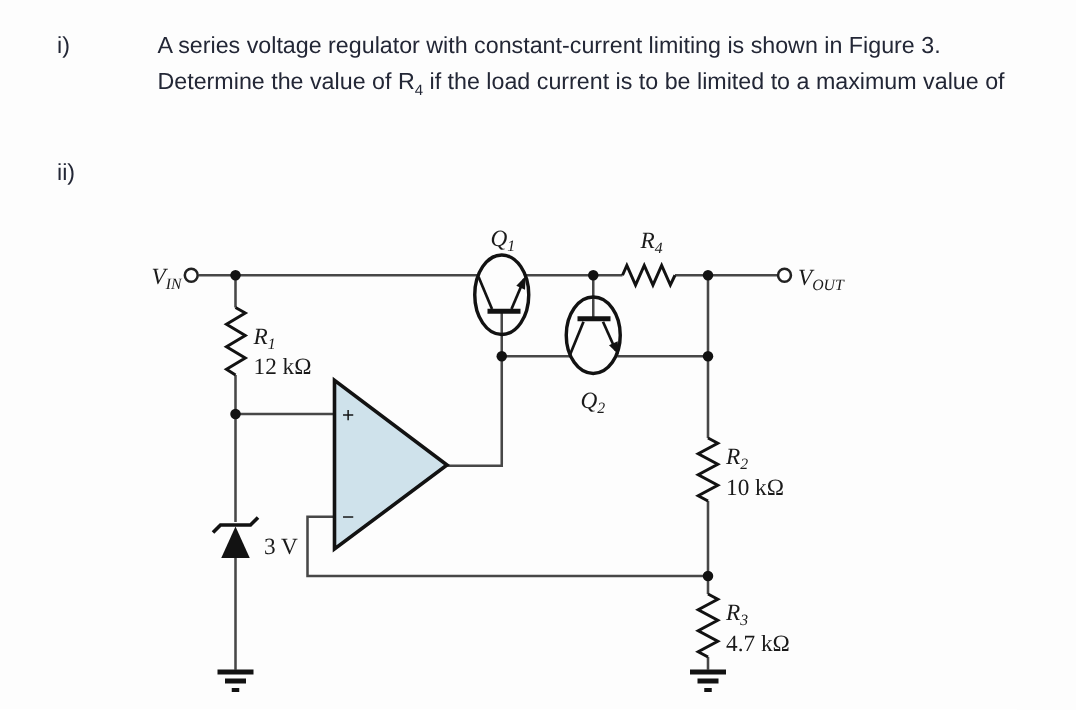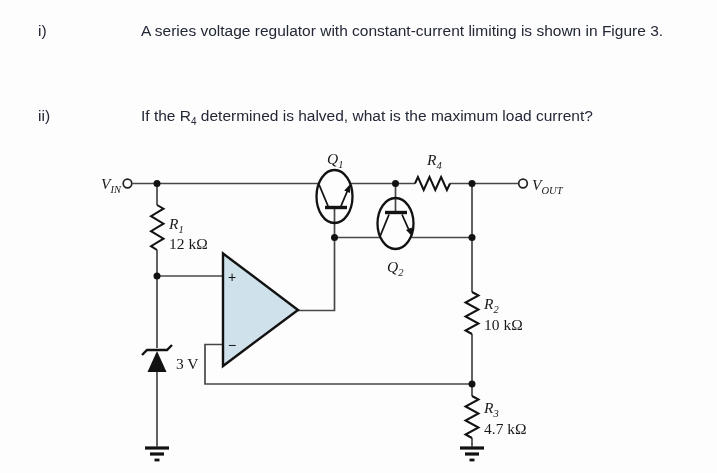--- a/index.html
+++ b/index.html
@@ -1,43 +1,41 @@
 <!DOCTYPE html>
 <html><head>
 <meta charset="utf-8">
 <style>
   html,body{margin:0;padding:0;background:#ffffff;}
   .page{position:relative;width:717px;height:473px;background:#fdfdfd;overflow:hidden;
         font-family:"Liberation Sans",sans-serif;}
   .qmarker{position:absolute;left:38px;font-size:15.5px;line-height:24px;color:#232736;}
-  .qbody{position:absolute;left:105px;color:#232736;margin-left:36px;}
+  .qbody{position:absolute;left:105px;color:#232736;}
   .qline{font-size:15.5px;line-height:24px;white-space:nowrap;color:#232736;}
   .qline sub{font-size:10px;line-height:0;}
   svg text{user-select:none;}
   .slbl{font-family:"Liberation Serif",serif;font-style:italic;font-size:15.5px;fill:#1a1a1a;}
   .ssub{font-size:10.5px;}
   .sval{font-family:"Liberation Serif",serif;font-style:normal;font-size:15.5px;fill:#1a1a1a;}
   .sop{font-family:"Liberation Sans",sans-serif;font-size:14px;fill:#111;}
   .wire{stroke:#474747;stroke-width:1.7;fill:none;}
   .sym{stroke:#121212;fill:none;}
 </style>
 </head>
 <body>
 
 <div class="page">
 
   <div class="qmarker" style="top:19px;">i)</div>
   <div class="qbody" style="top:19px;">
     <div class="qline">A series voltage regulator with constant-current limiting is shown in Figure 3.</div>
+    <div class="qline"><span>Determine the value of R</span><sub>4</sub><span> if the load current is to be limited to a maximum value of</span></div>
   </div>
 
   <div class="qmarker" style="top:104px;">ii)</div>
-  <div class="qbody" style="top:104px;">
-    <div class="qline"><span>If the R</span><sub>4</sub><span> determined is halved, what is the maximum load current?</span></div>
-  </div>
 
   <svg width="717" height="473" viewBox="0 0 717 473" style="position:absolute;left:0;top:0;">
 
     <g>
       <path class="wire" d="M132.5,183.5 H319"></path>
       <path class="wire" d="M350,183.5 H415"></path>
       <path class="wire" d="M450,183.5 H518.5"></path>
       <path class="wire" d="M157,183.5 V205 M157,250 V348 M157,372 V446.5"></path>
       <path class="wire" d="M157,276 H222"></path>
       <path class="wire" d="M334.5,208.5 V237.5"></path>

